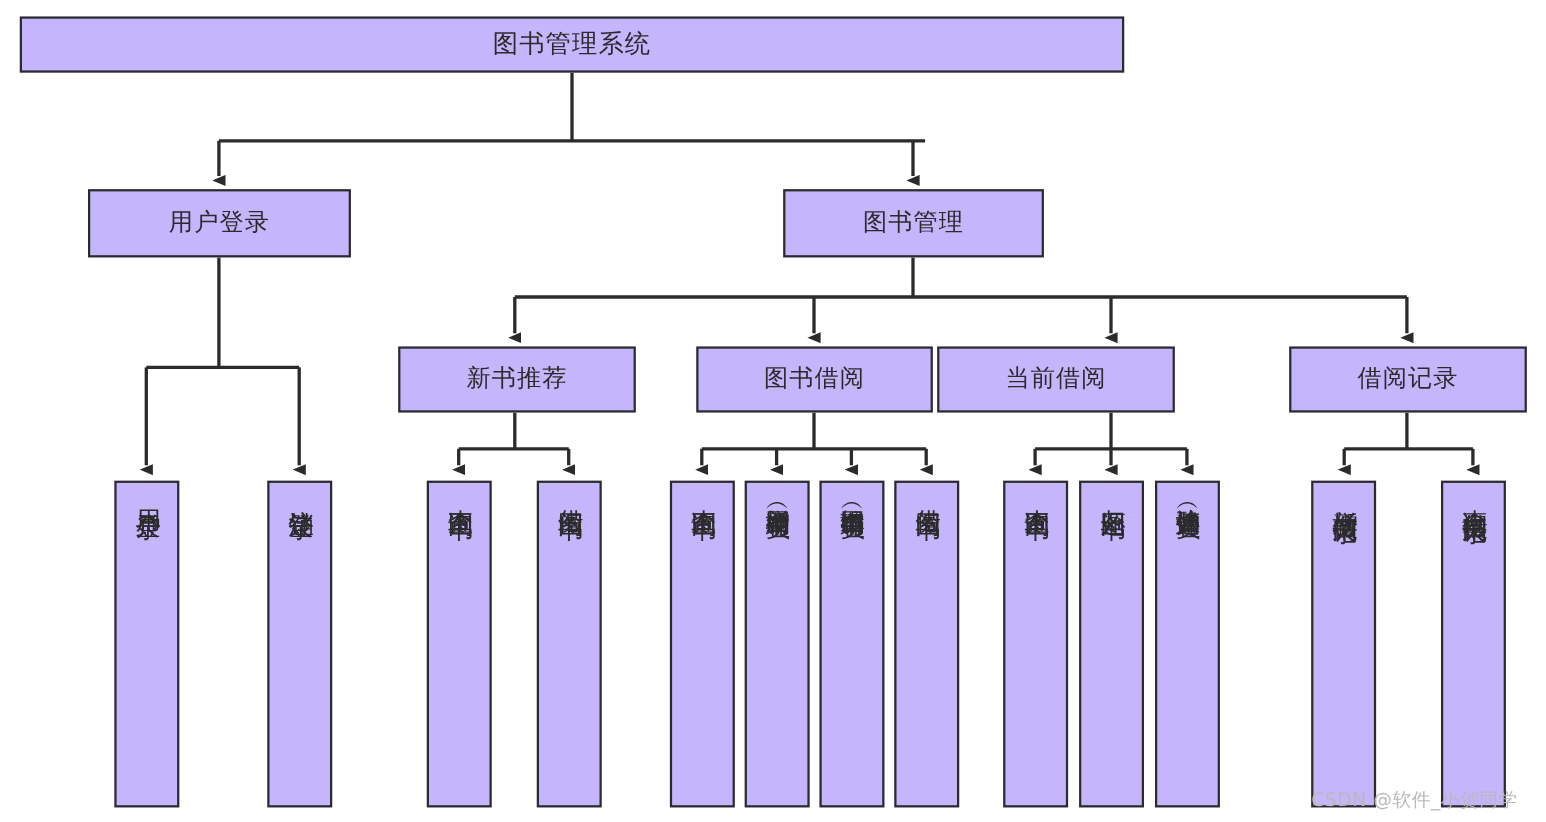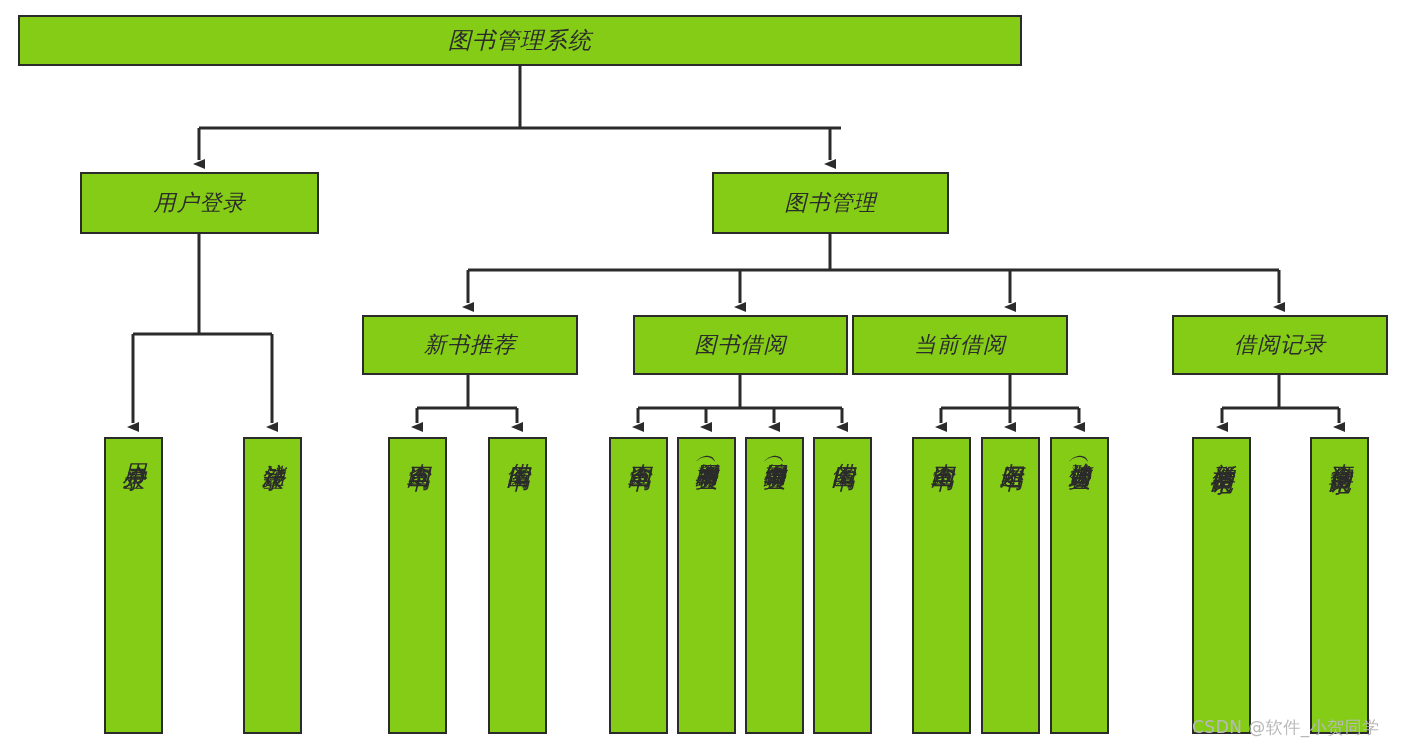--- a/index.html
+++ b/index.html
@@ -23,26 +23,25 @@
     left: 0;
     top: 0;
     width: 1405px;
     height: 747px;
     pointer-events: none;
   }
   .node {
     position: absolute;
     box-sizing: border-box;
     border: 2.5px solid #2b2b2b;
-    background: #84cc16;
+    background: #c4b5fd;
     display: flex;
     align-items: center;
     justify-content: center;
     color: #2b2b2b;
-    font-style: italic;
   }
   .node.horiz {
     font-size: 22px;
     letter-spacing: 1px;
     line-height: 1.2;
   }
   .node.root {
     font-size: 23px;
   }
   .node.vert {

